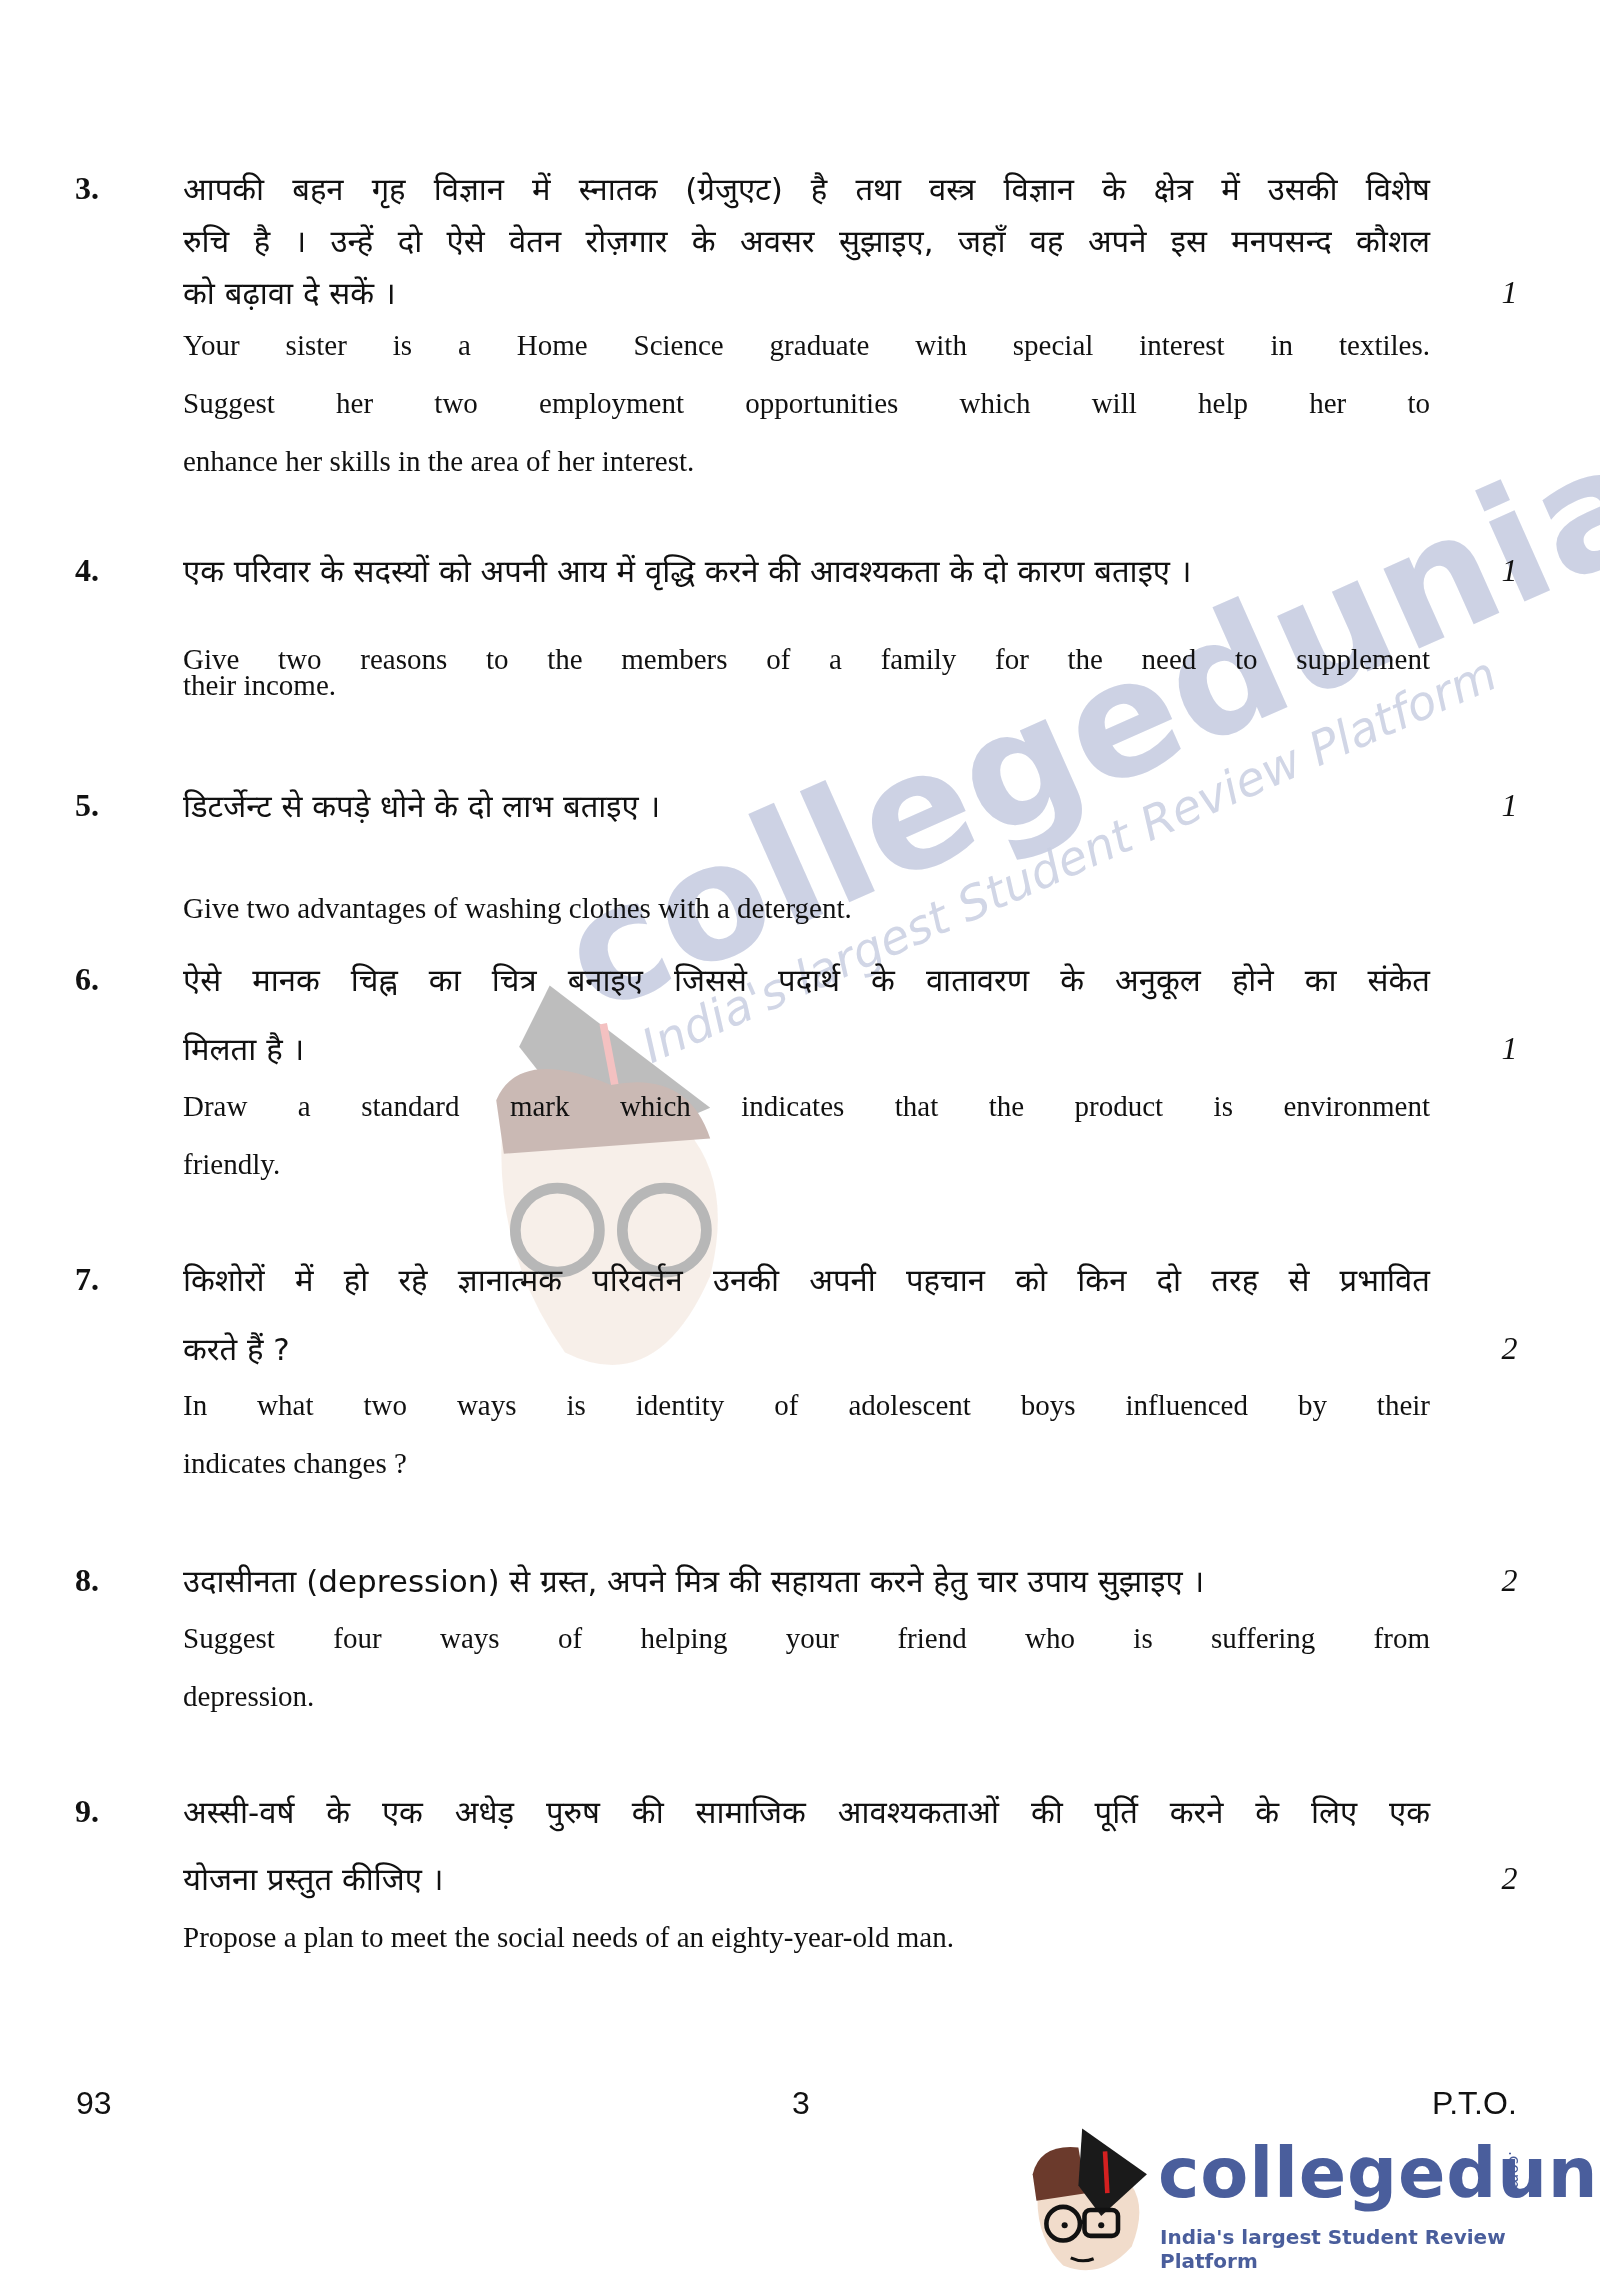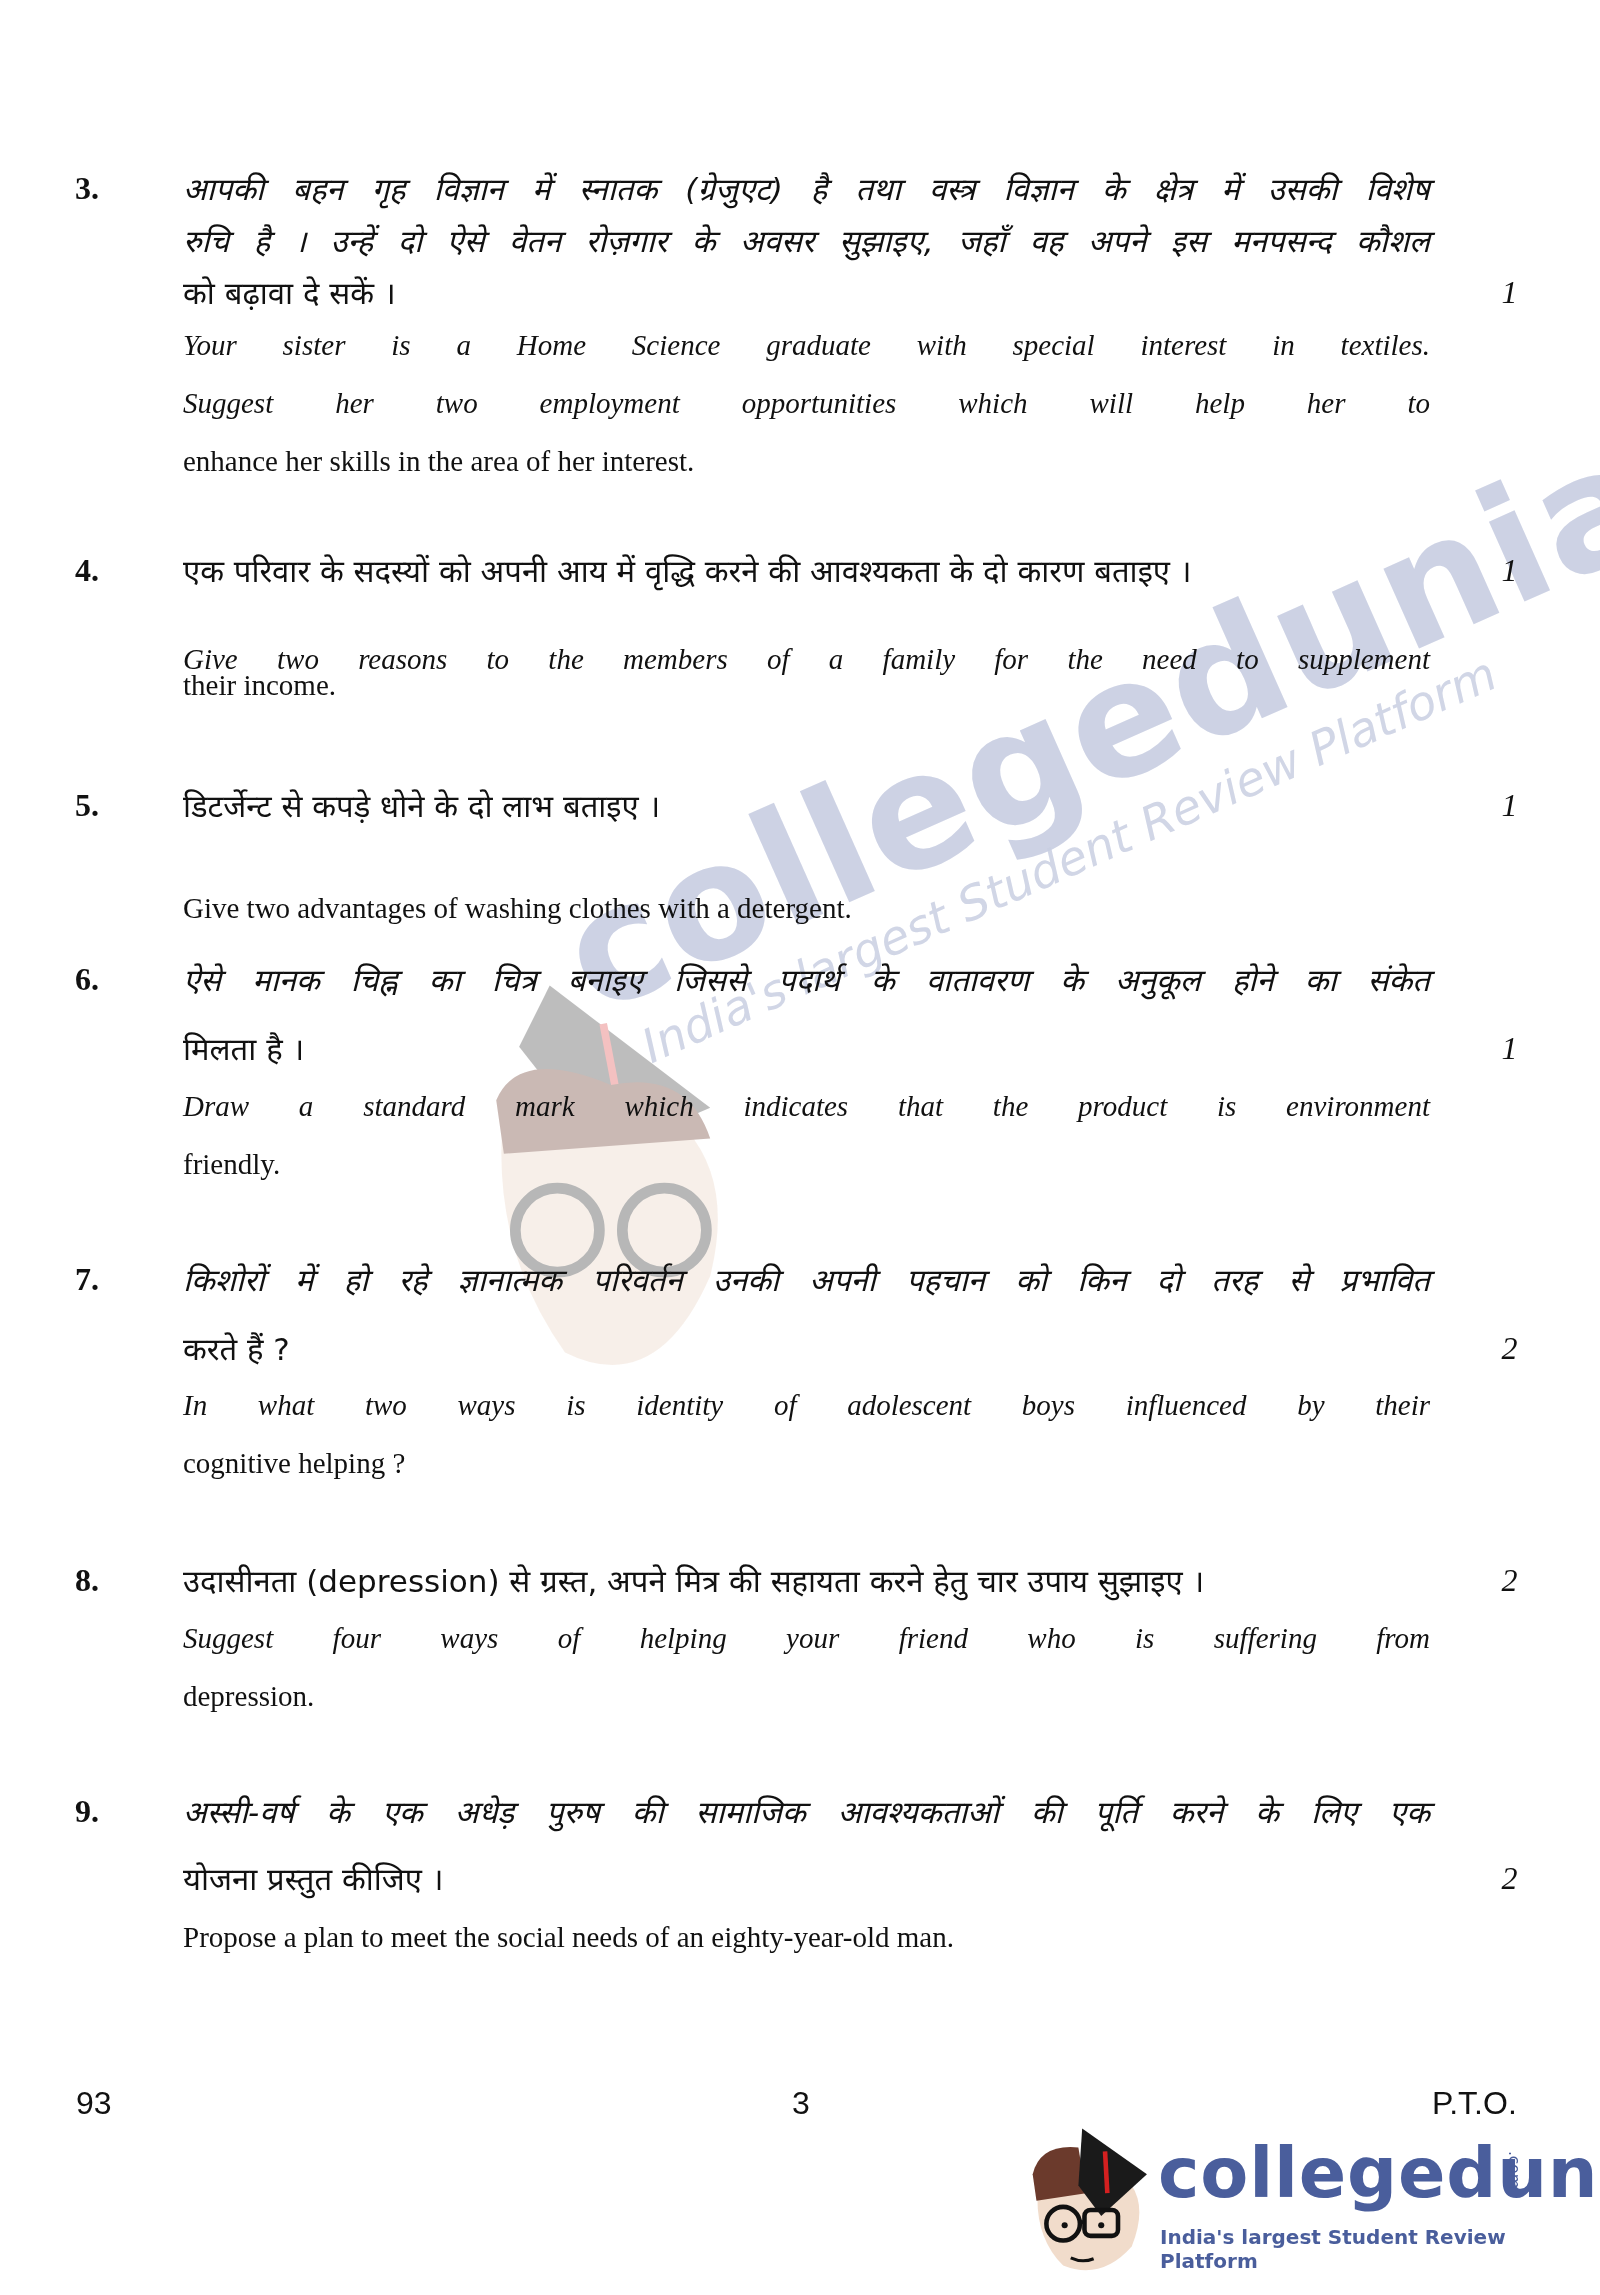--- a/index.html
+++ b/index.html
@@ -3,21 +3,21 @@
 <meta charset="utf-8">
 <style>
   html,body{margin:0;padding:0;background:#fff;}
   body{width:1600px;height:2295px;position:relative;overflow:hidden;
        font-family:"DejaVu Serif","Liberation Serif",serif;color:#111;}
   .q{position:absolute;left:0;width:1600px;}
   .qnum{position:absolute;left:75px;font-weight:bold;font-size:32px;font-family:"Liberation Serif","DejaVu Serif",serif;}
   .line{position:absolute;left:183px;width:1247px;font-size:33px;white-space:nowrap;}
   .hi{font-family:"DejaVu Sans",sans-serif;font-size:31px;}
   .en{font-family:"Liberation Serif","DejaVu Serif",serif;font-size:29px;}
-  .just{text-align:justify;text-align-last:justify;white-space:normal;font-style:italic;}
+  .just{text-align:justify;text-align-last:justify;white-space:normal;}
   .mark{position:absolute;left:1494px;width:31px;text-align:center;font-style:italic;
         font-family:"Liberation Serif","DejaVu Serif",serif;font-size:32px;}
   .foot{position:absolute;font-family:"Liberation Sans","DejaVu Sans",sans-serif;font-size:32px;color:#111;}
   
   .wm{position:absolute;left:535px;top:879px;transform:rotate(-24deg);transform-origin:left top;
       pointer-events:none;}
   .wm-word{font-family:"DejaVu Sans",sans-serif;font-weight:bold;font-size:160px;color:#c5cbe0;letter-spacing:1.5px;opacity:.85;}
   .wm-tag{font-family:"DejaVu Sans",sans-serif;font-style:italic;font-size:47px;color:#c9cfe2;margin-left:31px;margin-top:-15.3px;opacity:.85;}
   .wm-face{position:absolute;left:458px;top:955px;width:321px;height:428px;opacity:.35;pointer-events:none;}
   
@@ -79,21 +79,21 @@
   <div class="line en just" style="top:1090px">Draw a standard mark which indicates that the product is environment</div>
   <div class="line en" style="top:1148px">friendly.</div>
 </div>
 
 <div class="q">
   <span class="qnum" style="top:1261px">7.</span>
   <div class="line hi just" style="top:1258px">किशोरों में हो रहे ज्ञानात्मक परिवर्तन उनकी अपनी पहचान को किन दो तरह से प्रभावित</div>
   <div class="line hi" style="top:1327px">करते हैं ?</div>
   <span class="mark" style="top:1330px">2</span>
   <div class="line en just" style="top:1389px">In what two ways is identity of adolescent boys influenced by their</div>
-  <div class="line en" style="top:1447px">cognitive helping ?</div>
+  <div class="line en" style="top:1447px">indicates changes ?</div>
 </div>
 
 <div class="q">
   <span class="qnum" style="top:1562px">8.</span>
   <div class="line hi" style="top:1559px">उदासीनता (depression) से ग्रस्त, अपने मित्र की सहायता करने हेतु चार उपाय सुझाइए ।</div>
   <span class="mark" style="top:1562px">2</span>
   <div class="line en just" style="top:1622px">Suggest four ways of helping your friend who is suffering from</div>
   <div class="line en" style="top:1680px">depression.</div>
 </div>
 

